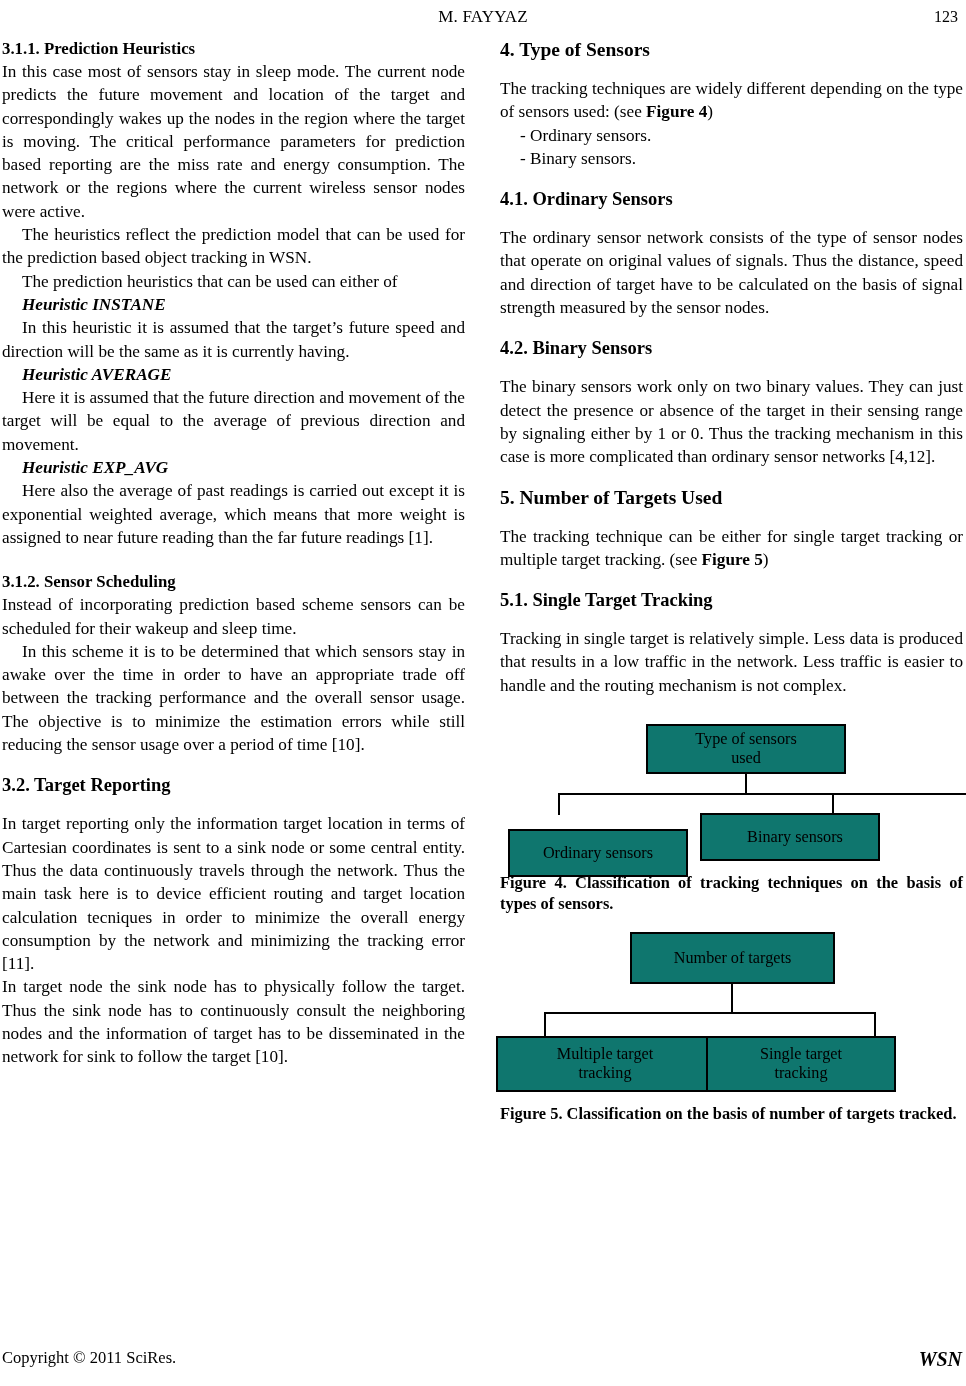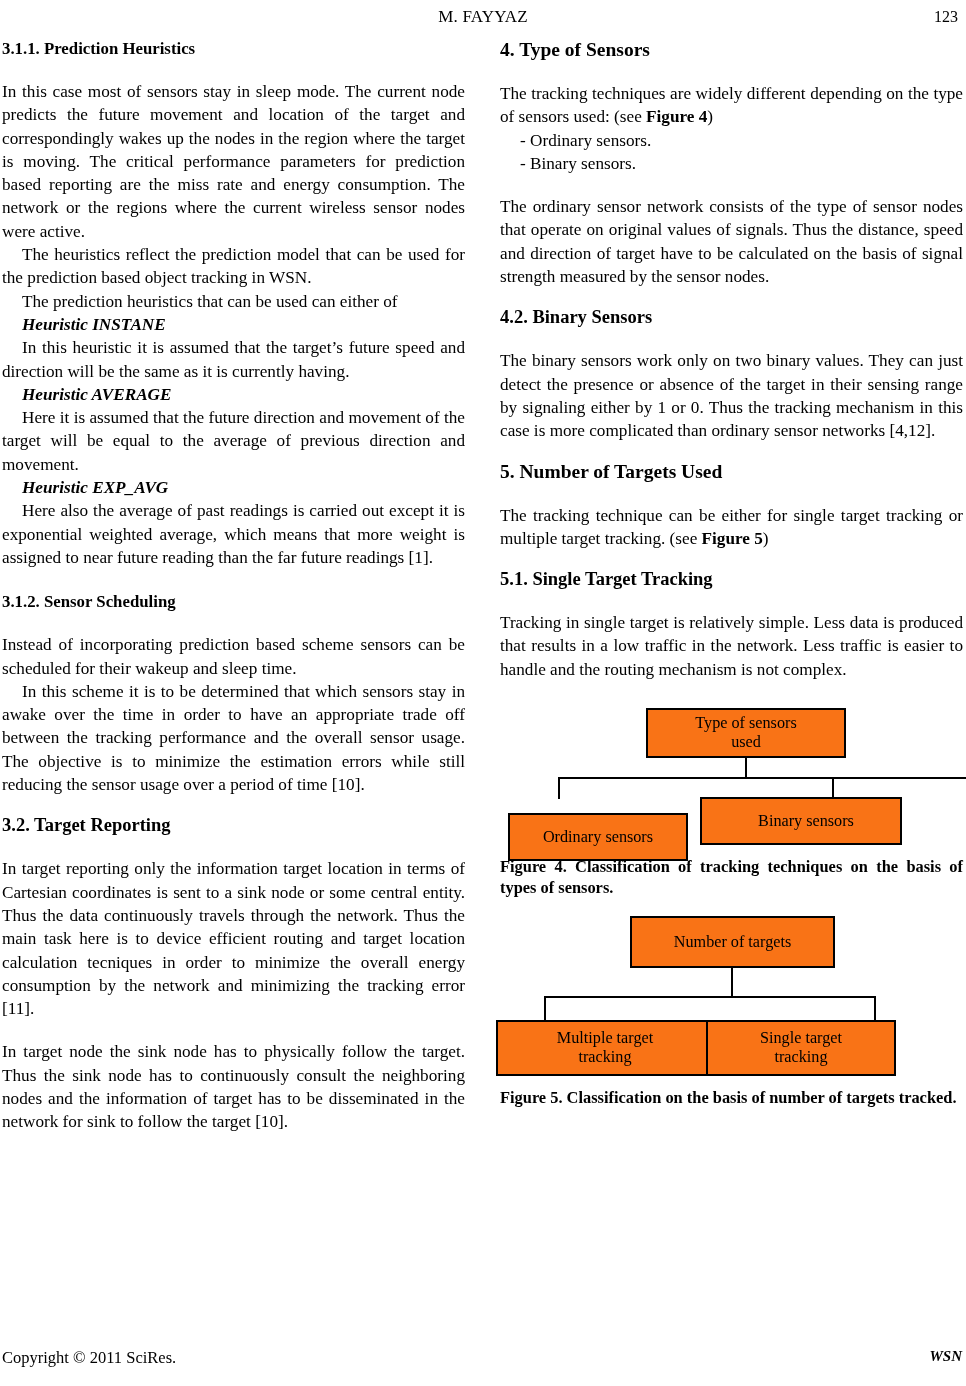--- a/index.html
+++ b/index.html
@@ -65,21 +65,21 @@
   }
 
   .body-text {
     font-size: 17.2px;
     line-height: 23.3px;
     text-align: justify;
     text-justify: inter-word;
     hyphens: manual;
   }
   .indent { text-indent: 20px; }
-  .noindent { text-indent: 0; margin-top: 20px; }
+  .noindent { text-indent: 0; }
 
   .h1 {
     font-size: 19.5px;
     font-weight: bold;
     line-height: 24px;
     margin-top: 17px;
     margin-bottom: 15px;
     text-align: left;
   }
   .h1.first { margin-top: 0; }
@@ -134,21 +134,21 @@
     font-weight: bold;
     line-height: 20.5px;
     text-align: justify;
     text-justify: inter-word;
     margin-top: 8px;
   }
 
   .node {
     position: absolute;
     border: 2.2px solid #000;
-    background: #f97316;
+    background: #0f766e;
     box-sizing: border-box;
     display: flex;
     align-items: center;
     justify-content: center;
     text-align: center;
     font-size: 16.2px;
     line-height: 19px;
     font-family: "Liberation Serif", "DejaVu Serif", serif;
   }
   .connector {
@@ -165,21 +165,21 @@
     height: 24px;
   }
   .footer-left {
     position: absolute;
     left: 2px; top: 0;
     font-size: 16.5px;
   }
   .footer-right {
     position: absolute;
     right: 4px; top: 0;
-    font-size: 15px;
+    font-size: 20px;
     font-weight: bold;
     font-style: italic;
   }
 </style>
 </head>
 <body>
 
 <div class="page">
 
   <div class="runhead">
@@ -231,20 +231,21 @@
     <div class="col col-right">
 
       <div class="h1 first">4. Type of Sensors</div>
 
       <p class="body-text noindent"><span>The tracking techniques are widely different depending on the type of sensors used: (see </span><b class="bold">Figure 4</b><span>)</span></p>
 
       <div class="listline">- Ordinary sensors.</div>
 
       <div class="listline">- Binary sensors.</div>
 
+      <div class="h2">4.1. Ordinary Sensors</div>
 
       <p class="body-text noindent">The ordinary sensor network consists of the type of sensor nodes that operate on original values of signals. Thus the distance, speed and direction of target have to be calculated on the basis of signal strength measured by the sensor nodes.</p>
 
       <div class="h2">4.2. Binary Sensors</div>
 
       <p class="body-text noindent">The binary sensors work only on two binary values. They can just detect the presence or absence of the target in their sensing range by signaling either by 1 or 0. Thus the tracking mechanism in this case is more complicated than ordinary sensor networks [4,12].</p>
 
       <div class="h1">5. Number of Targets Used</div>
 
       <p class="body-text noindent"><span>The tracking technique can be either for single target tracking or multiple target tracking. (see </span><b class="bold">Figure 5</b><span>)</span></p>
@@ -264,21 +265,21 @@
           </div>
 
           <div class="connector" style="left:245px; top:55px; width:2.2px; height:21px;"></div>
           <div class="connector" style="left:58px; top:74px; width:476px; height:2.2px;"></div>
           <div class="connector" style="left:58px; top:74px; width:2.2px; height:22px;"></div>
           <div class="connector" style="left:332px; top:74px; width:2.2px; height:22px;"></div>
 
           <div class="node" style="left:8px; top:110px; width:180px; height:48px;">
             <span>Ordinary sensors</span>
           </div>
-          <div class="node" style="left:200px; top:94px; width:202px; height:48px;padding-left:10px;">
+          <div class="node" style="left:200px; top:94px; width:180px; height:48px;padding-left:10px;">
             <span>Binary sensors</span>
           </div>
         </div>
 
         <div class="fig-caption" style="margin-top:24px;">Figure 4. Classification of tracking techniques on the basis of types of sensors.</div>
       </div>
 
       <div class="gap-m"></div>
 
       <div class="figure">

